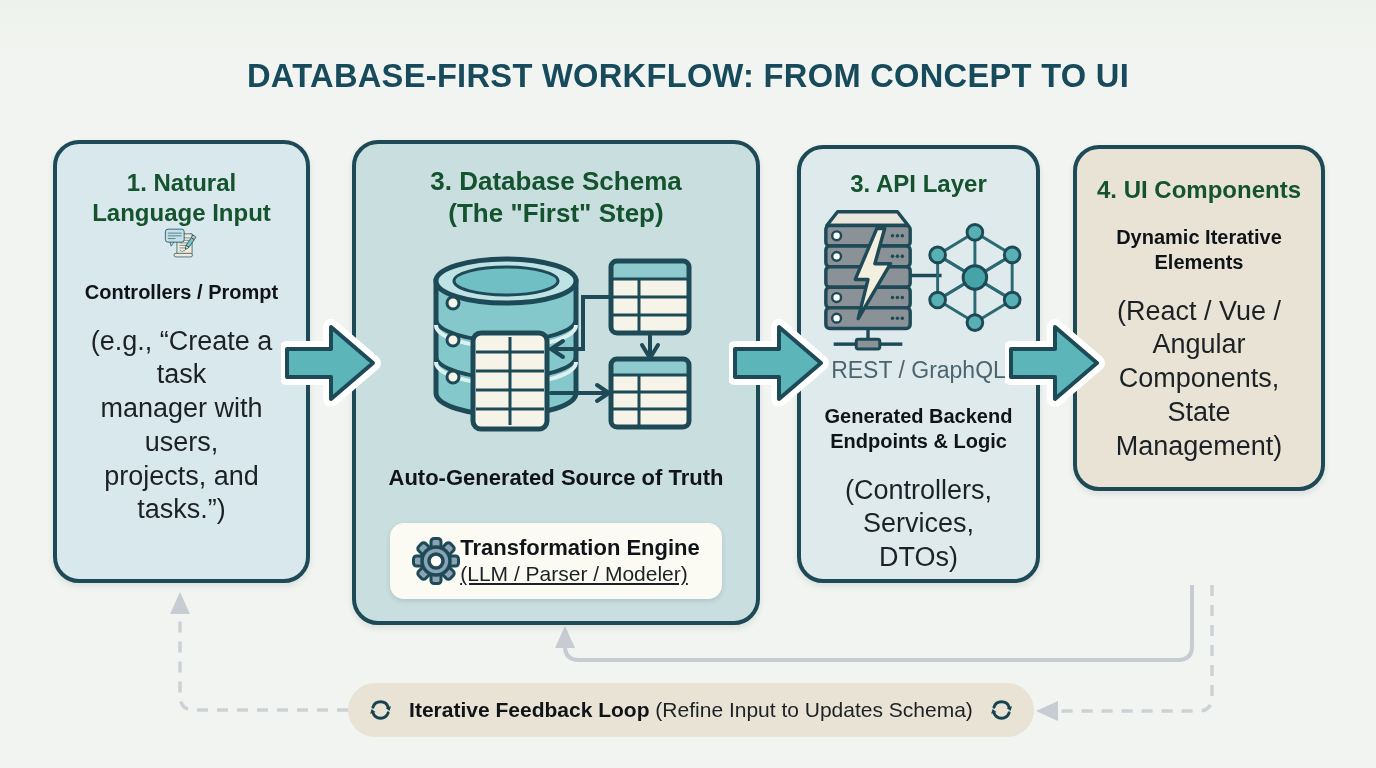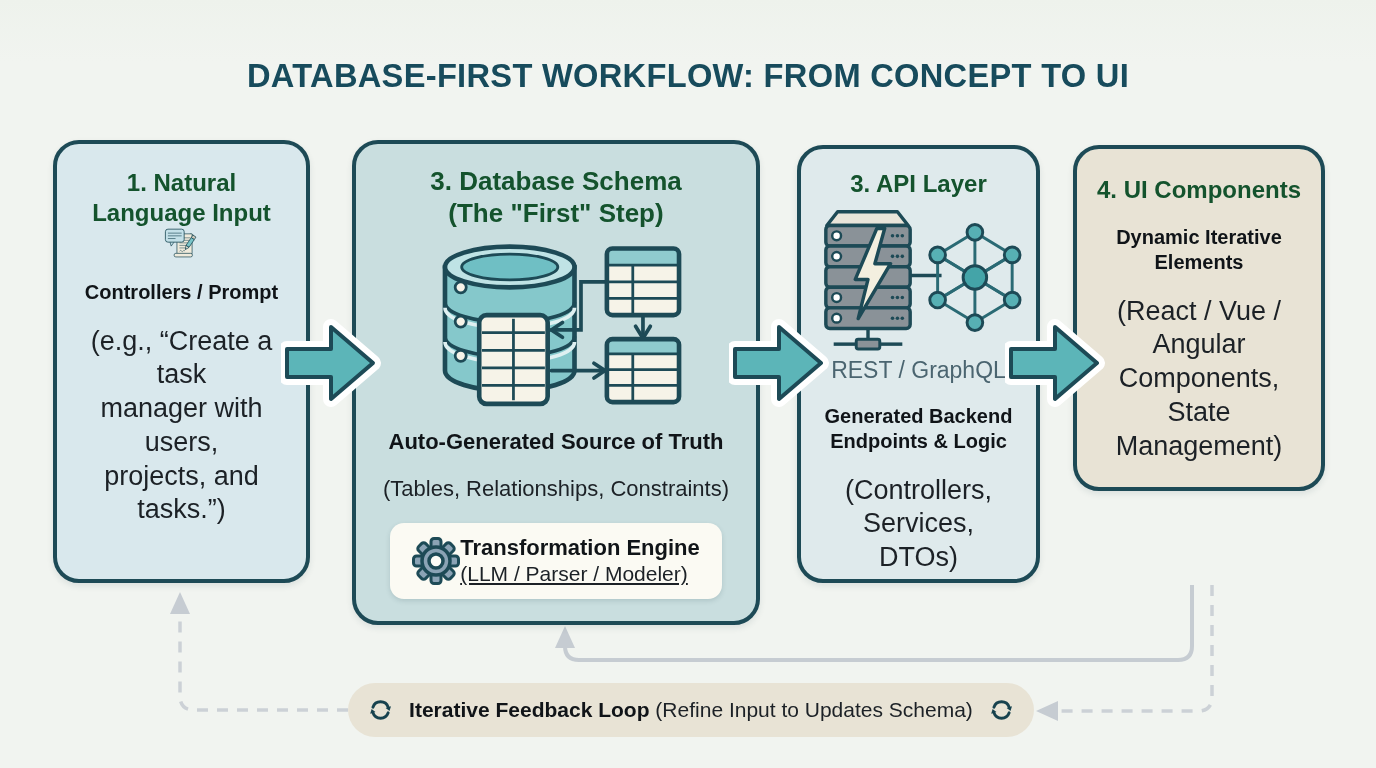--- a/index.html
+++ b/index.html
@@ -175,21 +175,20 @@
       <g stroke="#1d4a56" stroke-width="3">
         <line x1="200" y1="134" x2="278" y2="134"></line>
         <line x1="200" y1="151" x2="278" y2="151"></line>
         <line x1="200" y1="168" x2="278" y2="168"></line>
         <line x1="228" y1="134" x2="228" y2="186"></line>
       </g>
       <rect x="200" y="118" width="78" height="68" rx="6" fill="none" stroke="#1d4a56" stroke-width="5"></rect>
     </svg>
     <div class="caption">
       <div class="cap-bold">Auto-Generated Source of Truth</div>
-      <div class="cap-body">(Tables, Relationships, Constraints)</div>
     </div>
     <div class="engine-pill">
       <svg width="48" height="48" viewBox="0 0 48 48">
         <g fill="#8ba3b5" stroke="#1d4a56" stroke-width="3">
           <rect x="19" y="1.5" width="10" height="11" rx="3"></rect>
           <rect x="19" y="35.5" width="10" height="11" rx="3"></rect>
           <rect x="1.5" y="19" width="11" height="10" rx="3"></rect>
           <rect x="35.5" y="19" width="11" height="10" rx="3"></rect>
           <rect x="19" y="1.5" width="10" height="11" rx="3" transform="rotate(45 24 24)"></rect>
           <rect x="19" y="35.5" width="10" height="11" rx="3" transform="rotate(45 24 24)"></rect>

